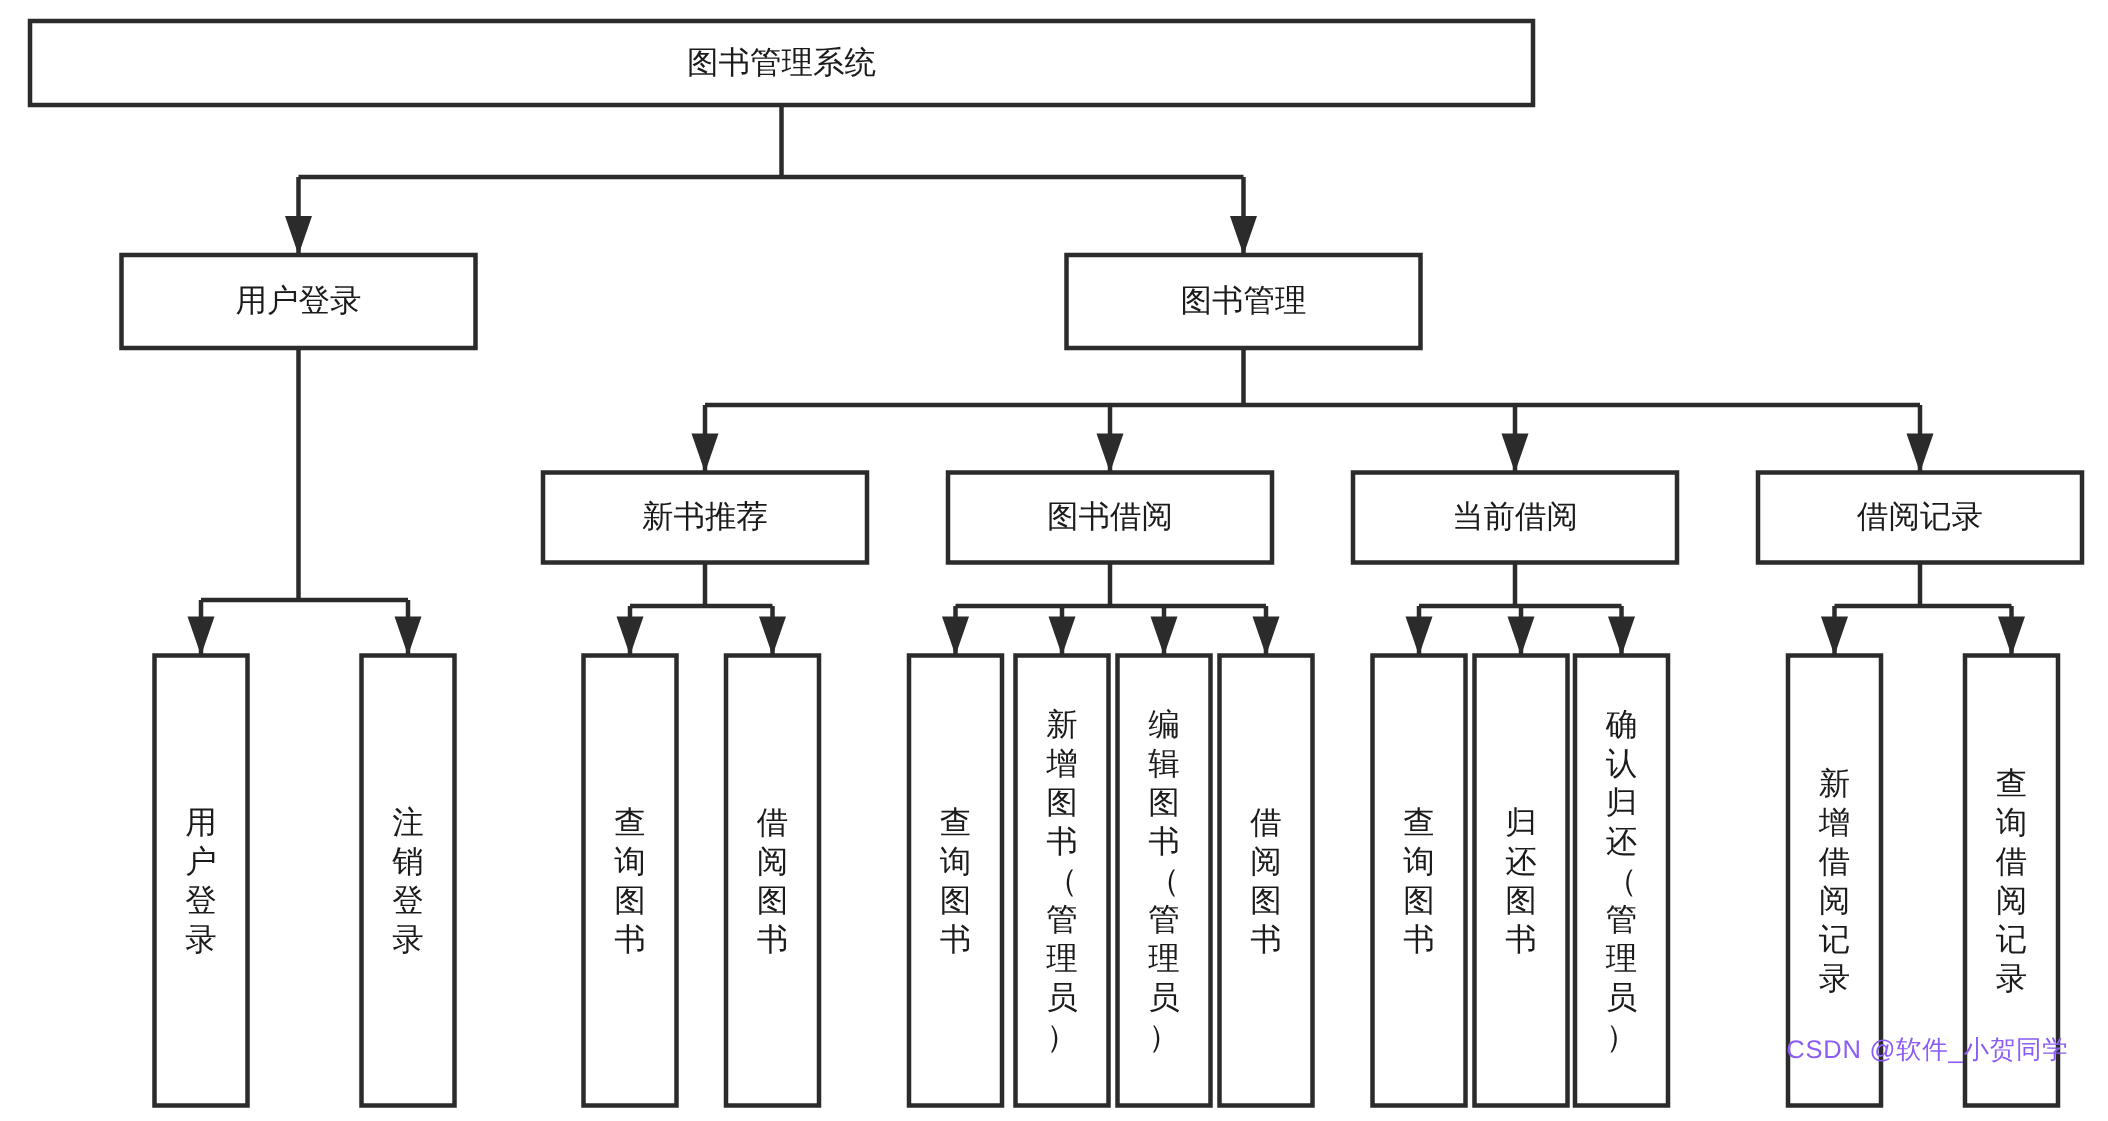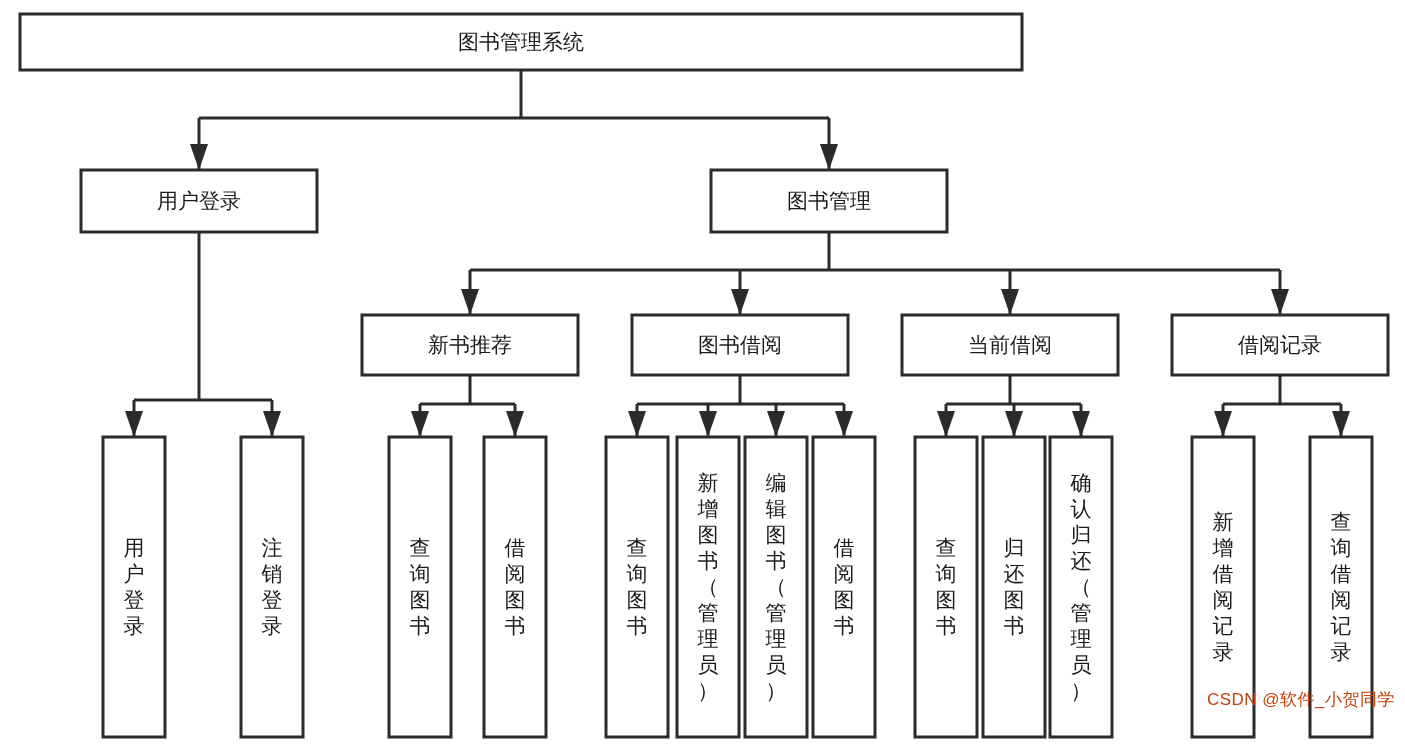--- a/index.html
+++ b/index.html
@@ -50,25 +50,25 @@
     stroke-width: 3;
     fill: none;
     stroke-linecap: butt;
   }
   .arrow-head {
     fill: #2b2b2b;
     stroke: none;
   }
   .watermark {
     position: absolute;
-    right: 10px;
+    right: 26px;
     bottom: 6px;
     font-family: "Liberation Sans", "DejaVu Sans", sans-serif;
     font-size: 17px;
-    color: #c2410c;
+    color: #8b5cf6;
     letter-spacing: 0.5px;
     white-space: nowrap;
     pointer-events: none;
   }
 </style>
 </head>
 <body>
 
 <div id="diagram-root">
 

